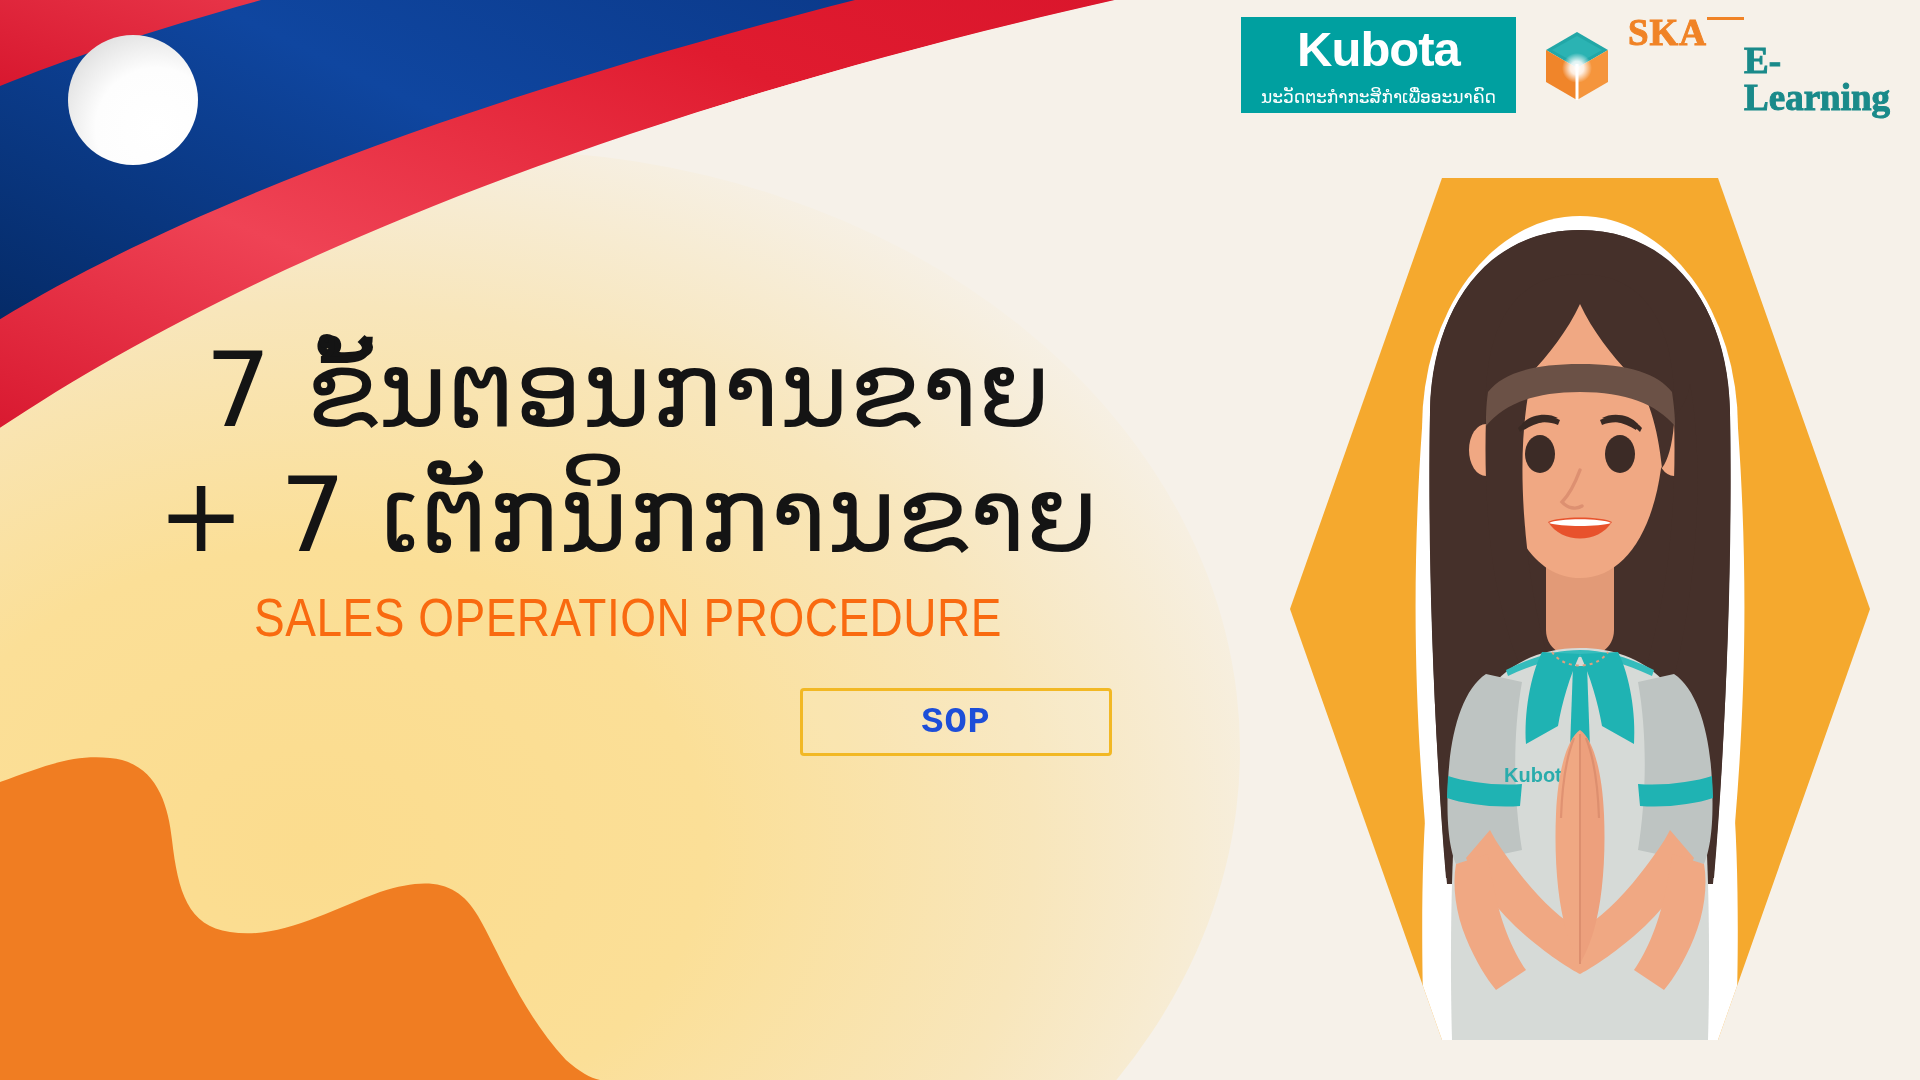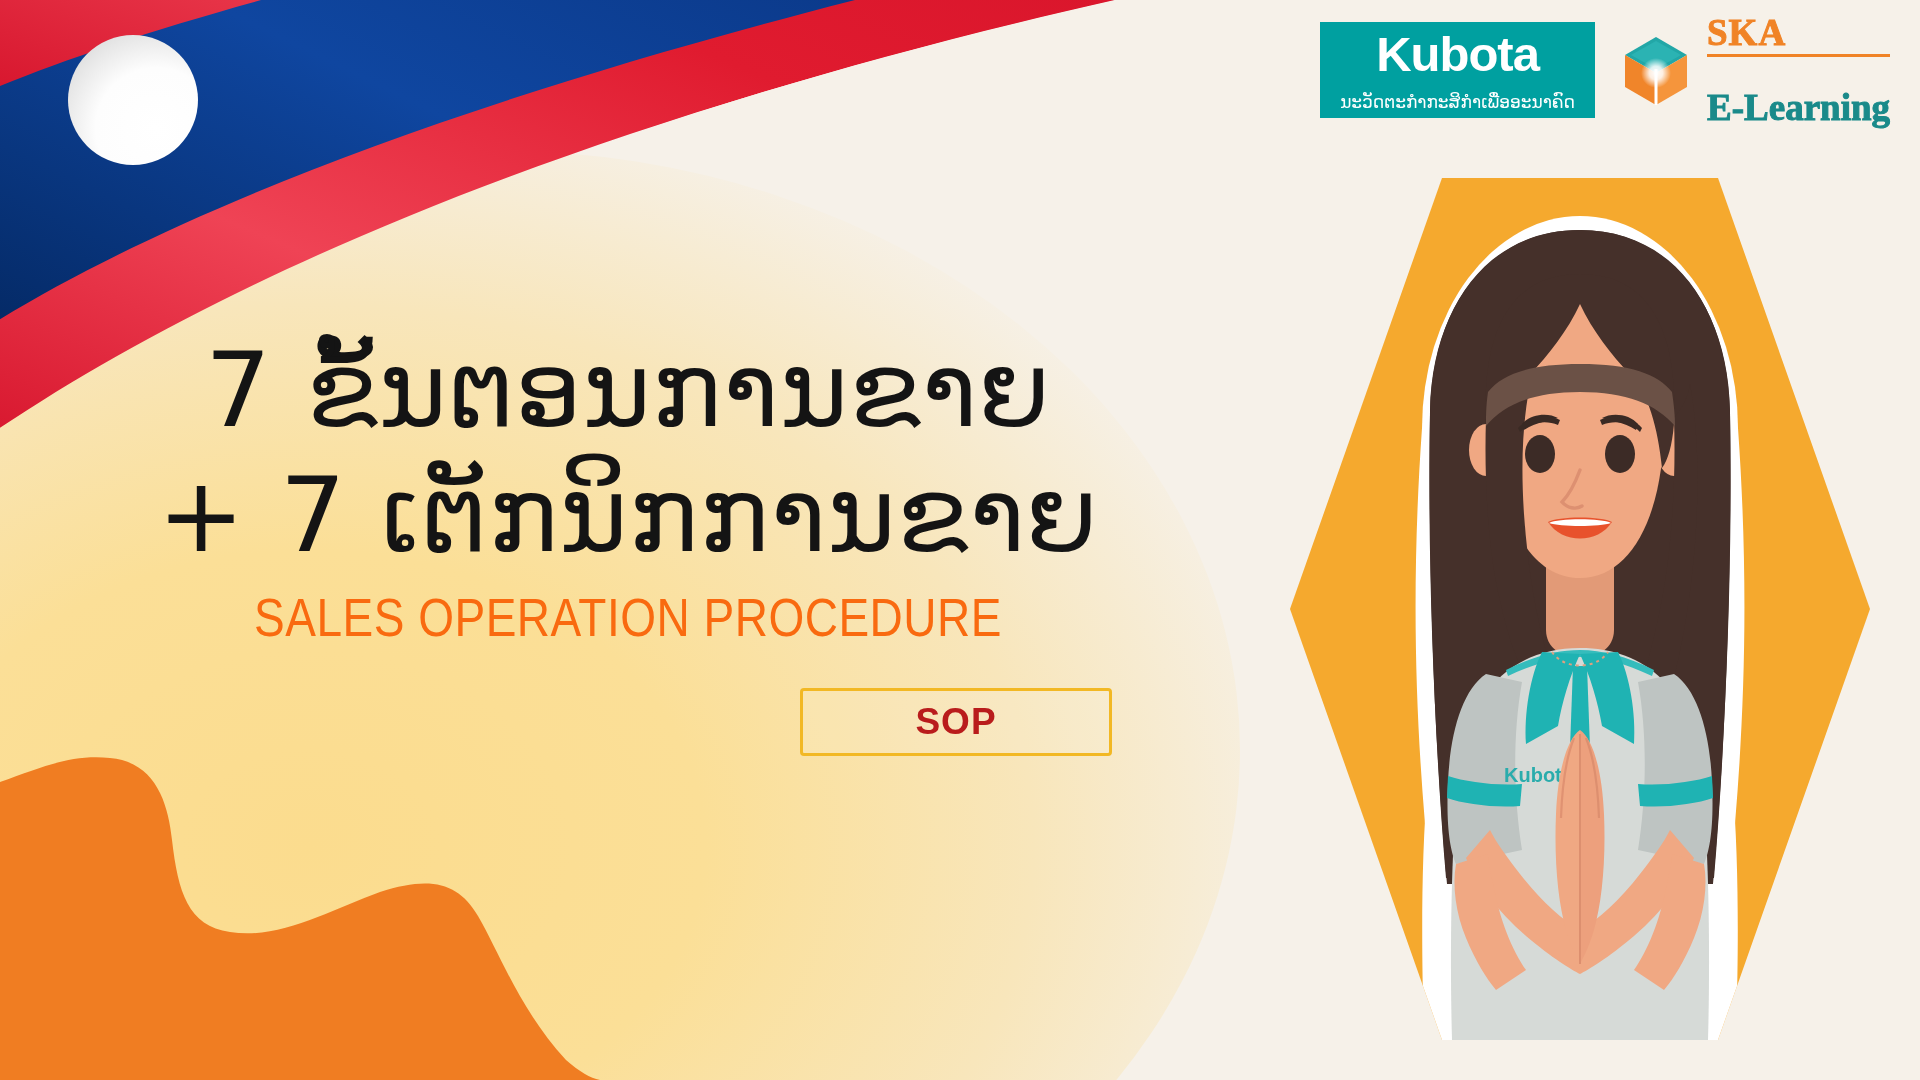--- a/index.html
+++ b/index.html
@@ -91,21 +91,21 @@
   
   .ska-logo {
     display: flex;
     align-items: center;
     gap: 12px;
   }
   .ska-mark { width: 78px; height: 78px; flex: 0 0 auto; }
   .ska-mark svg { display: block; }
   .ska-text {
     display: flex;
-    flex-direction: column;
+    flex-direction: row;
     line-height: 1;
   }
   .ska-top {
     color: #f08326;
     font-size: 37px;
     font-weight: bold;
     letter-spacing: 1px;
     font-family: "Liberation Serif", serif;
     -webkit-text-stroke: 1px #f08326;
   }
@@ -177,25 +177,25 @@
     height: 68px;
     border: 3px solid #f2b824;
     border-radius: 4px;
     background: rgba(255,255,255,0.10);
     display: flex;
     align-items: center;
     justify-content: center;
     box-sizing: border-box;
   }
   .sop-label {
-    color: #b91c1c;
+    color: #1d4ed8;
     font-size: 37px;
     font-weight: bold;
     letter-spacing: 1px;
-    font-family: Liberation Sans, sans-serif;
+    font-family: Liberation Mono, monospace;
   }
 </style>
 </head>
 <body>
 
 <div id="slide">
 
   <div class="glow"></div>
 
   <div class="flag-ribbon">

